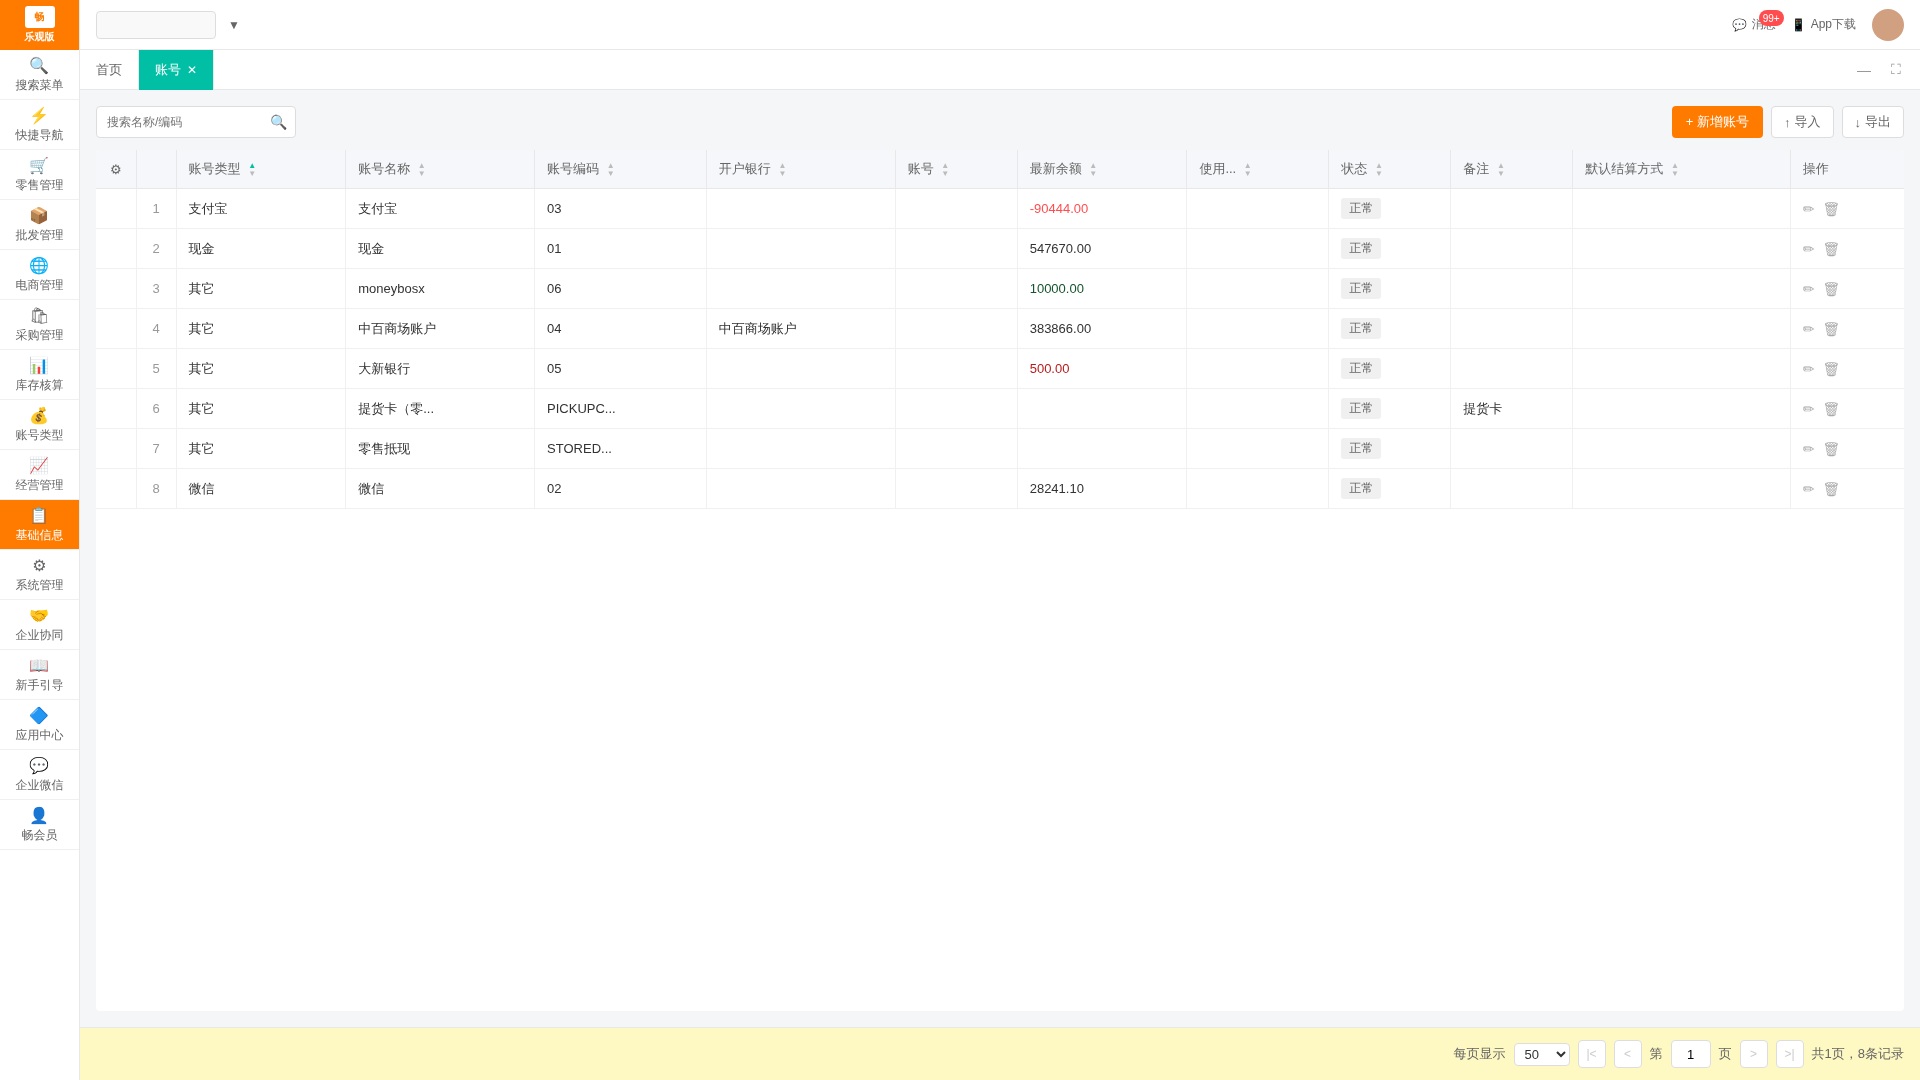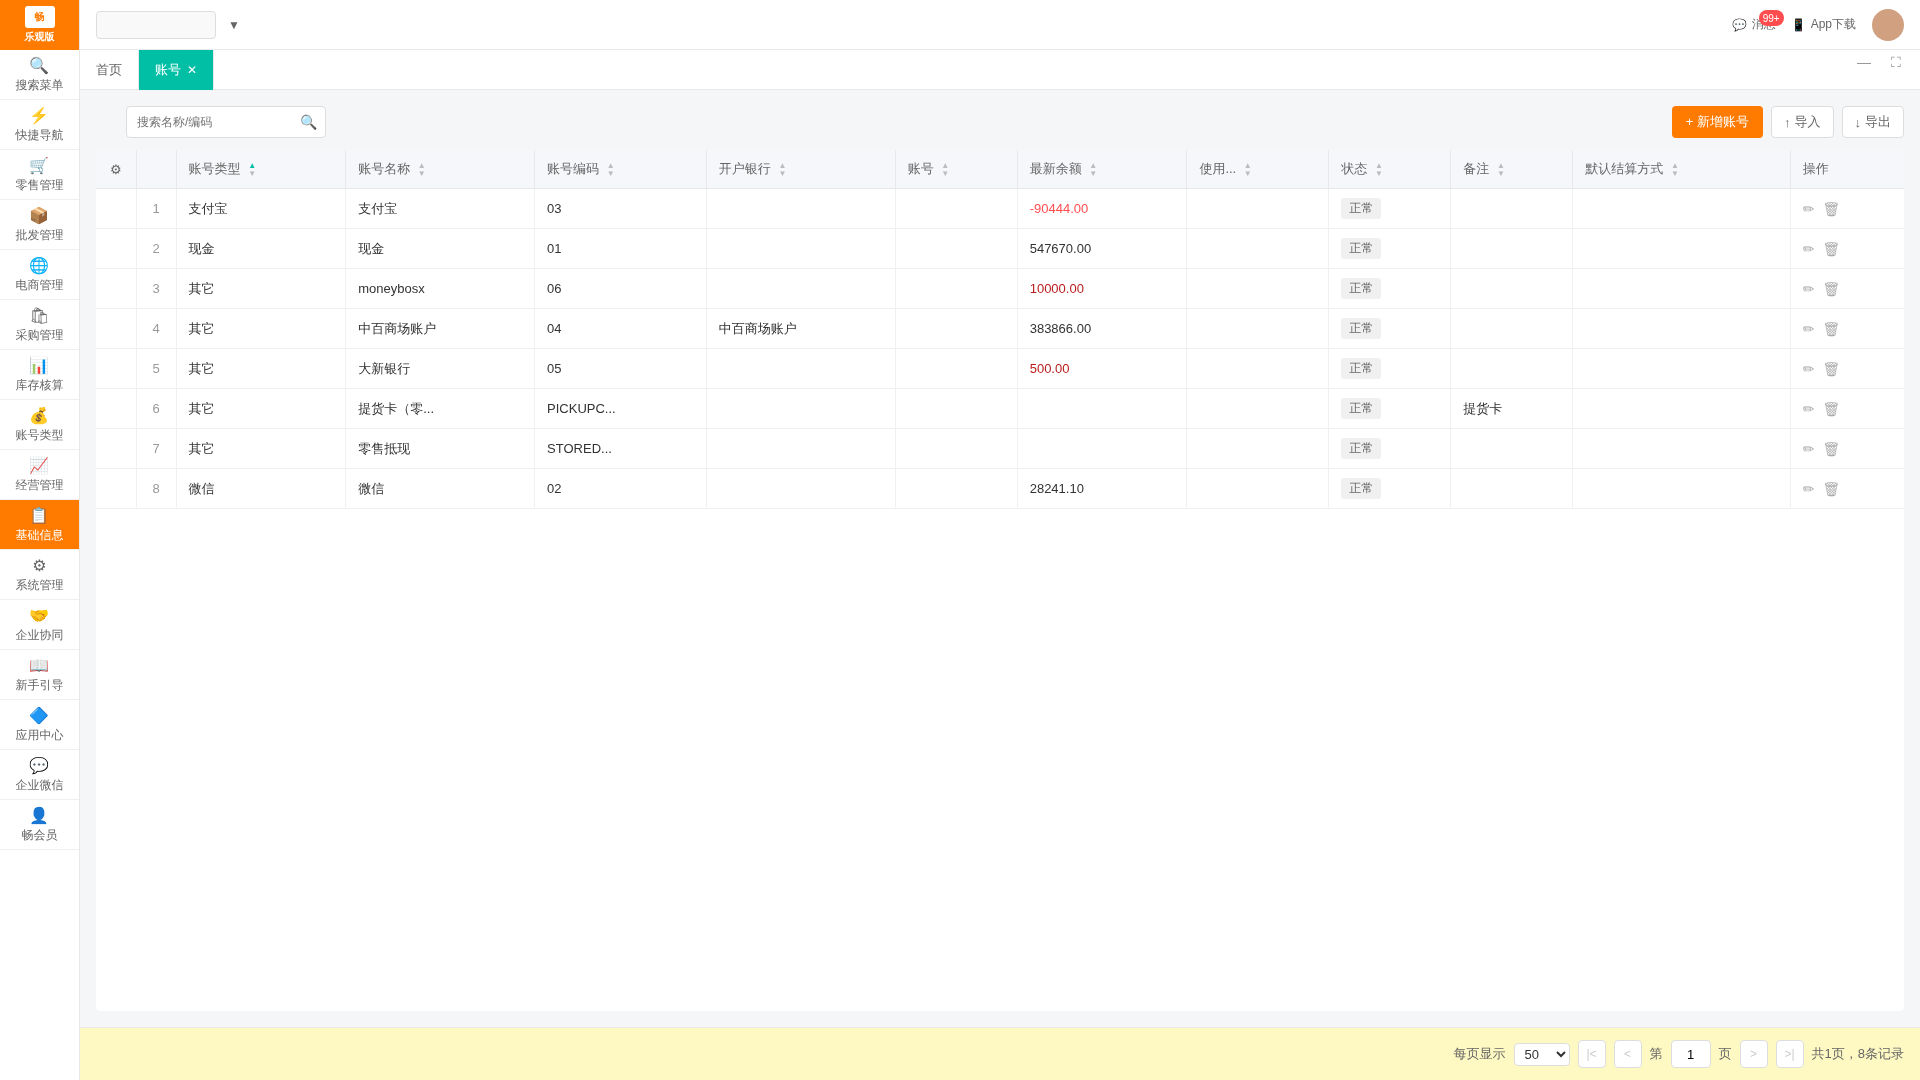--- a/index.html
+++ b/index.html
@@ -147,21 +147,21 @@
       border-radius: 50%;
       background: #d0a080;
       overflow: hidden;
     }
 
     
     .tab-bar {
       height: 40px;
       background: #fff;
       display: flex;
-      align-items: flex-start;
+      align-items: center;
       border-bottom: 1px solid #e8e8e8;
       flex-shrink: 0;
       padding-left: 0;
     }
     .tab-item {
       height: 40px;
       display: flex;
       align-items: center;
       padding: 0 16px;
       cursor: pointer;
@@ -222,21 +222,20 @@
     }
     .search-input {
       width: 200px;
       height: 32px;
       border: 1px solid #ddd;
       border-radius: 4px;
       padding: 0 32px 0 10px;
       font-size: 12px;
       outline: none;
       background: #fff;
-      margin-left: 30px;
     }
     .search-icon-btn {
       position: absolute;
       right: 8px;
       color: #aaa;
       cursor: pointer;
       font-size: 14px;
     }
     .toolbar-right {
       display: flex;
@@ -639,21 +638,21 @@
       </td>
     </tr>
             <tr>
       <td class="row-num"></td>
       <td class="row-num">3</td>
       <td>其它</td>
       <td>moneybosx</td>
       <td>06</td>
       <td></td>
       <td></td>
-      <td style="color:#b91c1c">10000.00</td>
+      <td style="color:#14532d">10000.00</td>
       <td></td>
       <td><span class="status-badge">正常</span></td>
       <td></td>
       <td></td>
       <td>
         <div class="action-icons">
           <span class="action-icon" title="编辑">✏</span>
           <span class="action-icon" title="删除">🗑</span>
         </div>
       </td>

